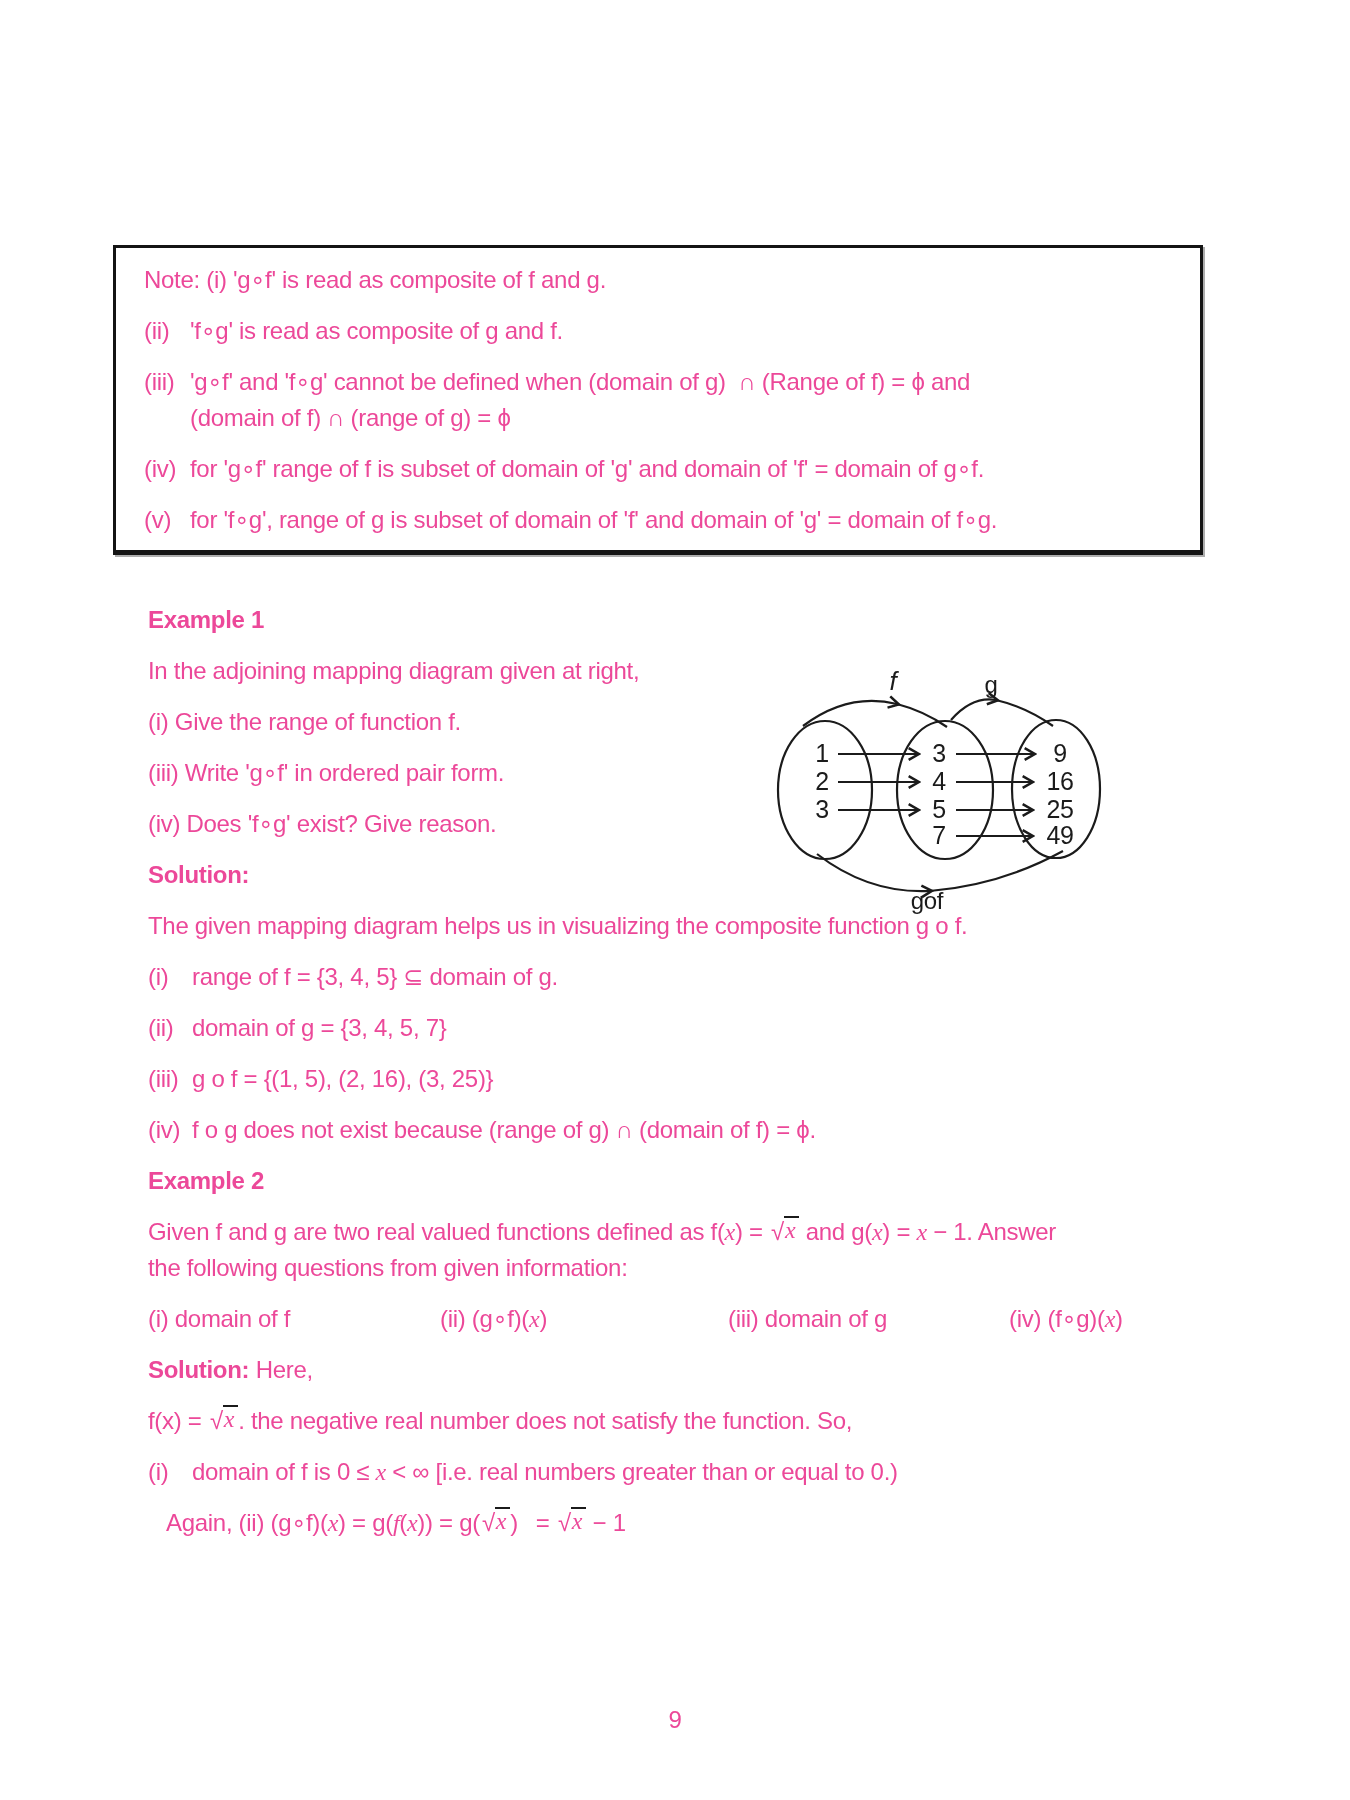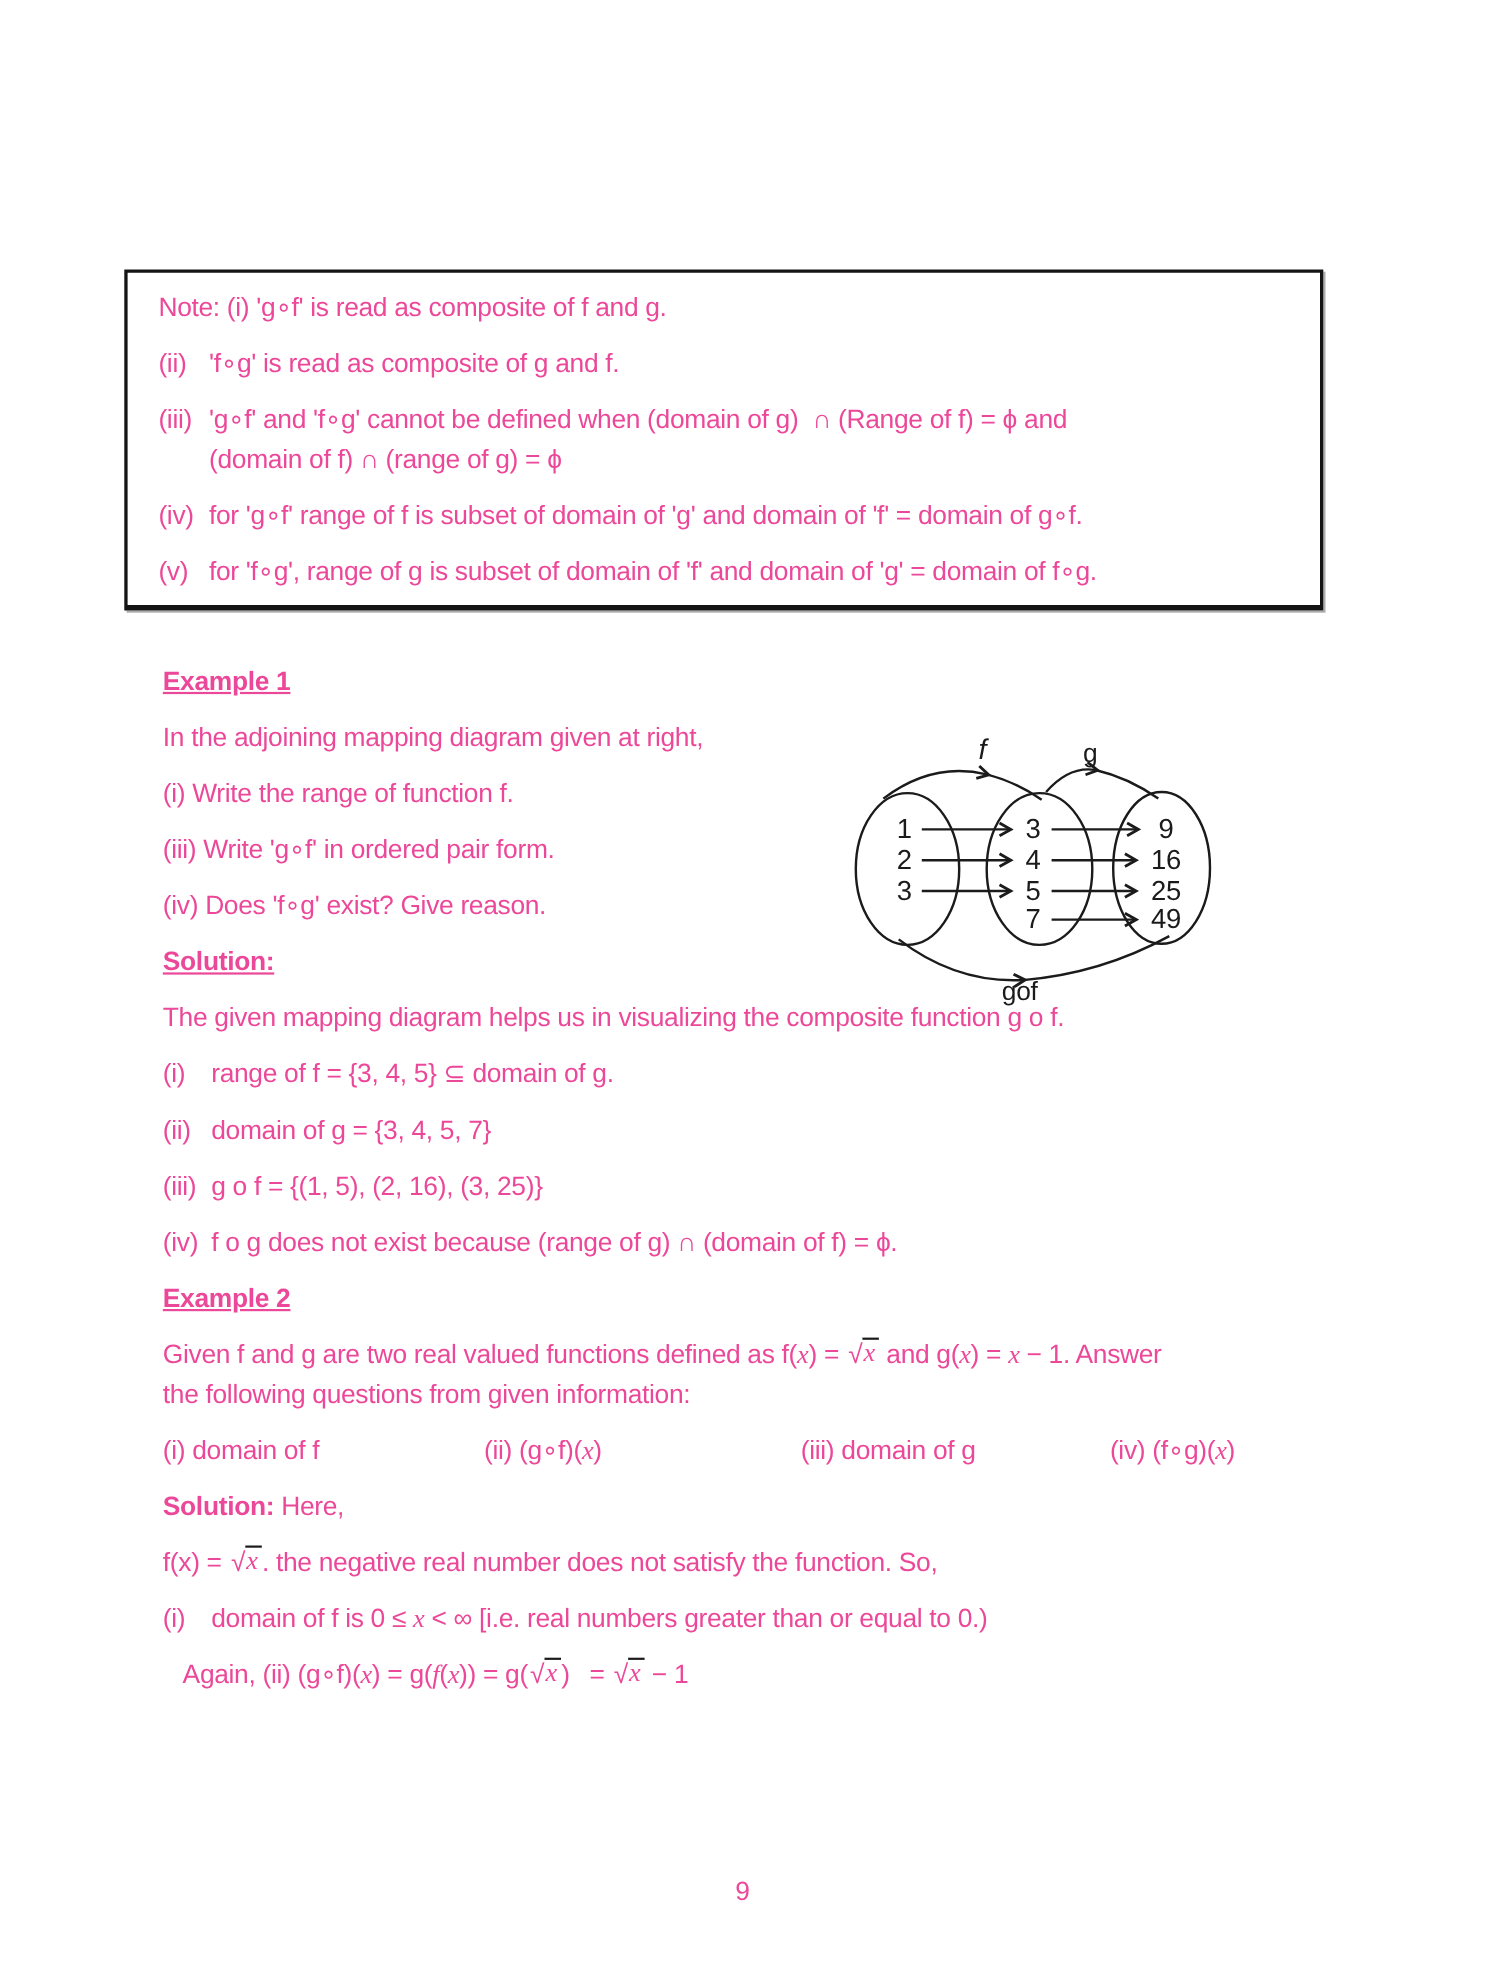--- a/index.html
+++ b/index.html
@@ -27,21 +27,21 @@
     background: #ffffff;
   }
   .line { line-height: 36px; white-space: nowrap; }
   .mb   { margin-bottom: 15px; }
   .note-item { display: flex; margin-bottom: 15px; }
   .note-item.last { margin-bottom: 0; }
   .note-item .num { flex: none; width: 46px; line-height: 36px; }
 
   
   .body-col { margin-left: 35px; margin-top: 47px; width: 1080px; }
-  .h-ex { font-weight: bold; text-decoration: underline; }
+  .h-ex { font-weight: bold; }
   .bold { font-weight: bold; }
   .sol-item { display: flex; margin-bottom: 15px; }
   .sol-item .num { flex: none; width: 44px; line-height: 36px; }
 
   .parts { position: relative; height: 36px; margin-bottom: 15px; }
   .parts .part { position: absolute; top: 0; white-space: nowrap; line-height: 36px; }
   .part.p0 { left: 0; text-align: right; }
   .part.p1 { left: 292px; text-align: right; }
   .part.p2 { left: 580px; }
   .part.p3 { left: 861px; }
@@ -112,21 +112,21 @@
         <div>
           <div class="line">for 'f∘g', range of g is subset of domain of 'f' and domain of 'g' = domain of f∘g.</div>
         </div>
       </div>
     </div>
 
     <div class="body-col">
       <div class="line mb h-ex">Example 1</div>
       <div class="line mb">In the adjoining mapping diagram given at right,</div>
 
-      <div class="line mb">(i) Write the range of function f.</div>
+      <div class="line mb">(i) Give the range of function f.</div>
       <div class="line mb">(iii) Write 'g∘f' in ordered pair form.</div>
       <div class="line mb">(iv) Does 'f∘g' exist? Give reason.</div>
 
       <div class="line mb h-ex">Solution:</div>
       <div class="line mb">The given mapping diagram helps us in visualizing the composite function g o f.</div>
 
       <div class="sol-item">
         <div class="num line">(i)</div>
         <div class="line">range of f = {3, 4, 5} ⊆ domain of g.</div>
       </div>

